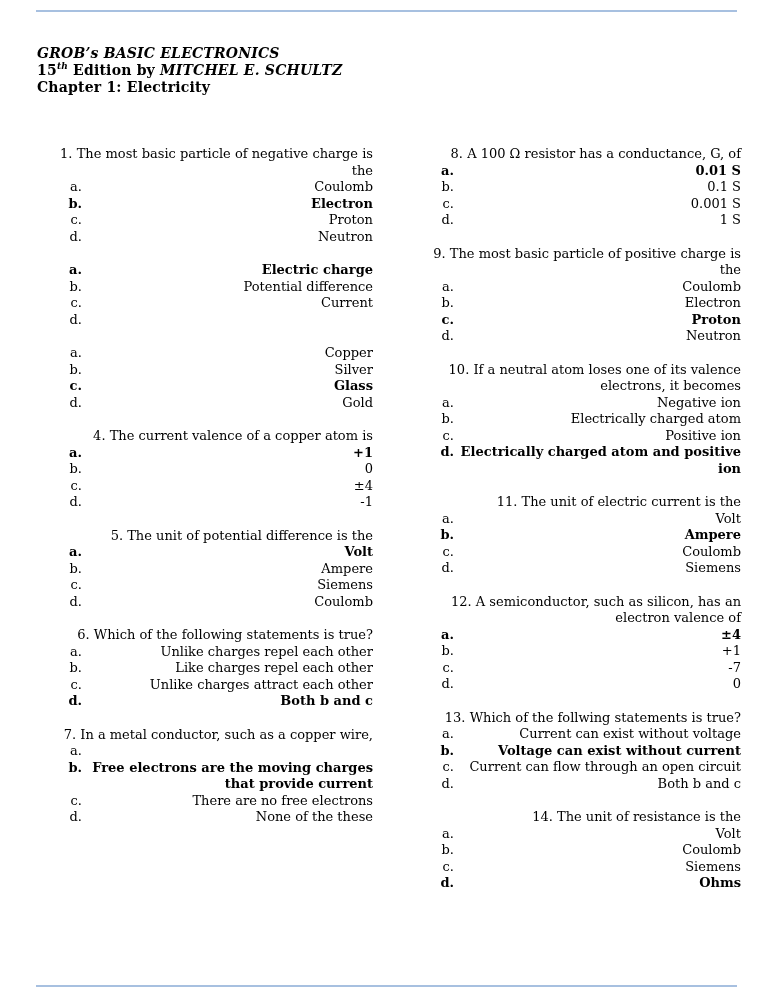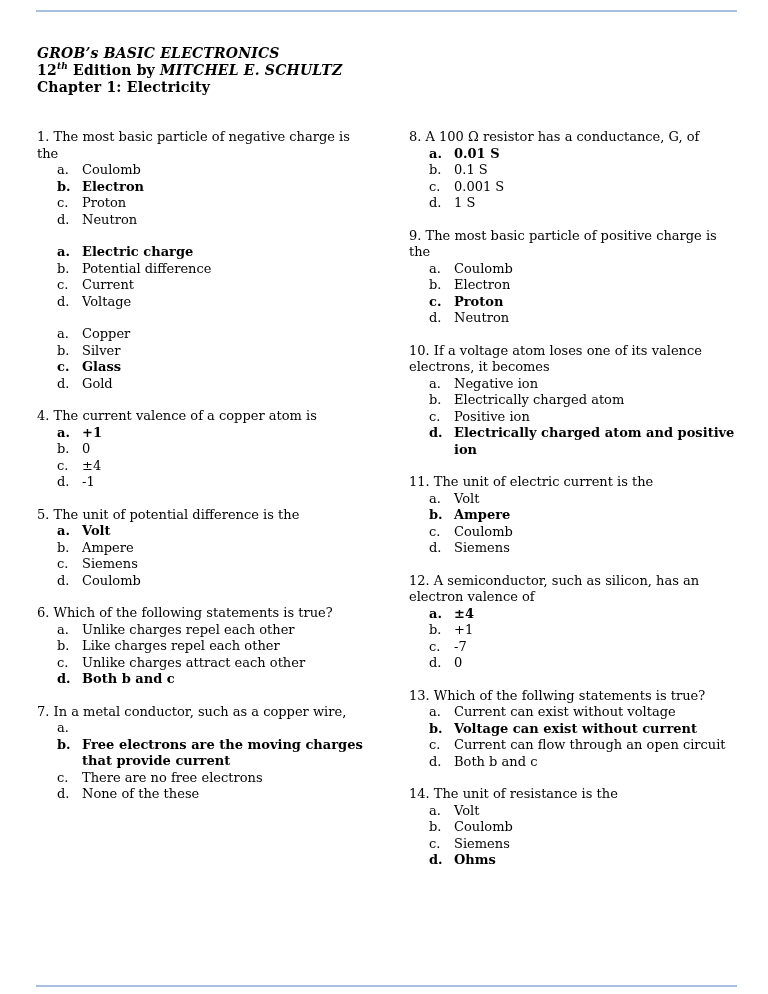--- a/index.html
+++ b/index.html
@@ -28,39 +28,39 @@
   header em { font-style: italic; }
   header sup { font-size: 9px; line-height: 0; vertical-align: super; font-style: italic; }
 
   .columns {
     position: absolute; left: 37px; top: 129px;
     display: flex; gap: 36px;
   }
   .col { width: 336px; font-size: 13px; line-height: 16.5px; }
   .col-right { width: 332px; }
 
-  .question { margin: 0 0 16px 0; }
+  .question { margin: 17px 0 16px 0; text-align: right; }
   .q-text { margin: 0; }
   .option { display: flex; padding-left: 20px; }
   .opt-letter { flex: 0 0 25px; width: 25px; }
   .opt-text { flex: 1; }
   .correct { font-weight: bold; }
 </style>
 </head>
 <body>
 
 <div class="page">
   <div class="rule rule-top"></div>
 
   <header>
     <div class="h-line">
       <em>GROB’s BASIC ELECTRONICS</em>
     </div>
     <div class="h-line">
-      <span>12</span><sup>th</sup><span> Edition by </span><em>MITCHEL E. SCHULTZ</em>
+      <span>15</span><sup>th</sup><span> Edition by </span><em>MITCHEL E. SCHULTZ</em>
     </div>
     <div class="h-line">Chapter 1: Electricity</div>
   </header>
 
   <main class="columns">
     <section class="col col-left" id="col-left">
         <article class="question">
           <p class="q-text"><span class="q-num">1.</span> <span class="q-body">The most basic particle of negative charge is the</span></p>
           <div class="option">
             <span class="opt-letter">a.</span>
@@ -87,21 +87,20 @@
           <div class="option">
             <span class="opt-letter">b.</span>
             <span class="opt-text">Potential difference</span>
           </div>
           <div class="option">
             <span class="opt-letter">c.</span>
             <span class="opt-text">Current</span>
           </div>
           <div class="option">
             <span class="opt-letter">d.</span>
-            <span class="opt-text">Voltage</span>
           </div>
         </article>
         <article class="question">
           <div class="option">
             <span class="opt-letter">a.</span>
             <span class="opt-text">Copper</span>
           </div>
           <div class="option">
             <span class="opt-letter">b.</span>
             <span class="opt-text">Silver</span>
@@ -224,21 +223,21 @@
           <div class="option correct">
             <span class="opt-letter">c.</span>
             <span class="opt-text">Proton</span>
           </div>
           <div class="option">
             <span class="opt-letter">d.</span>
             <span class="opt-text">Neutron</span>
           </div>
         </article>
         <article class="question">
-          <p class="q-text"><span class="q-num">10.</span> <span class="q-body">If a voltage atom loses one of its valence electrons, it becomes</span></p>
+          <p class="q-text"><span class="q-num">10.</span> <span class="q-body">If a neutral atom loses one of its valence electrons, it becomes</span></p>
           <div class="option">
             <span class="opt-letter">a.</span>
             <span class="opt-text">Negative ion</span>
           </div>
           <div class="option">
             <span class="opt-letter">b.</span>
             <span class="opt-text">Electrically charged atom</span>
           </div>
           <div class="option">
             <span class="opt-letter">c.</span>

